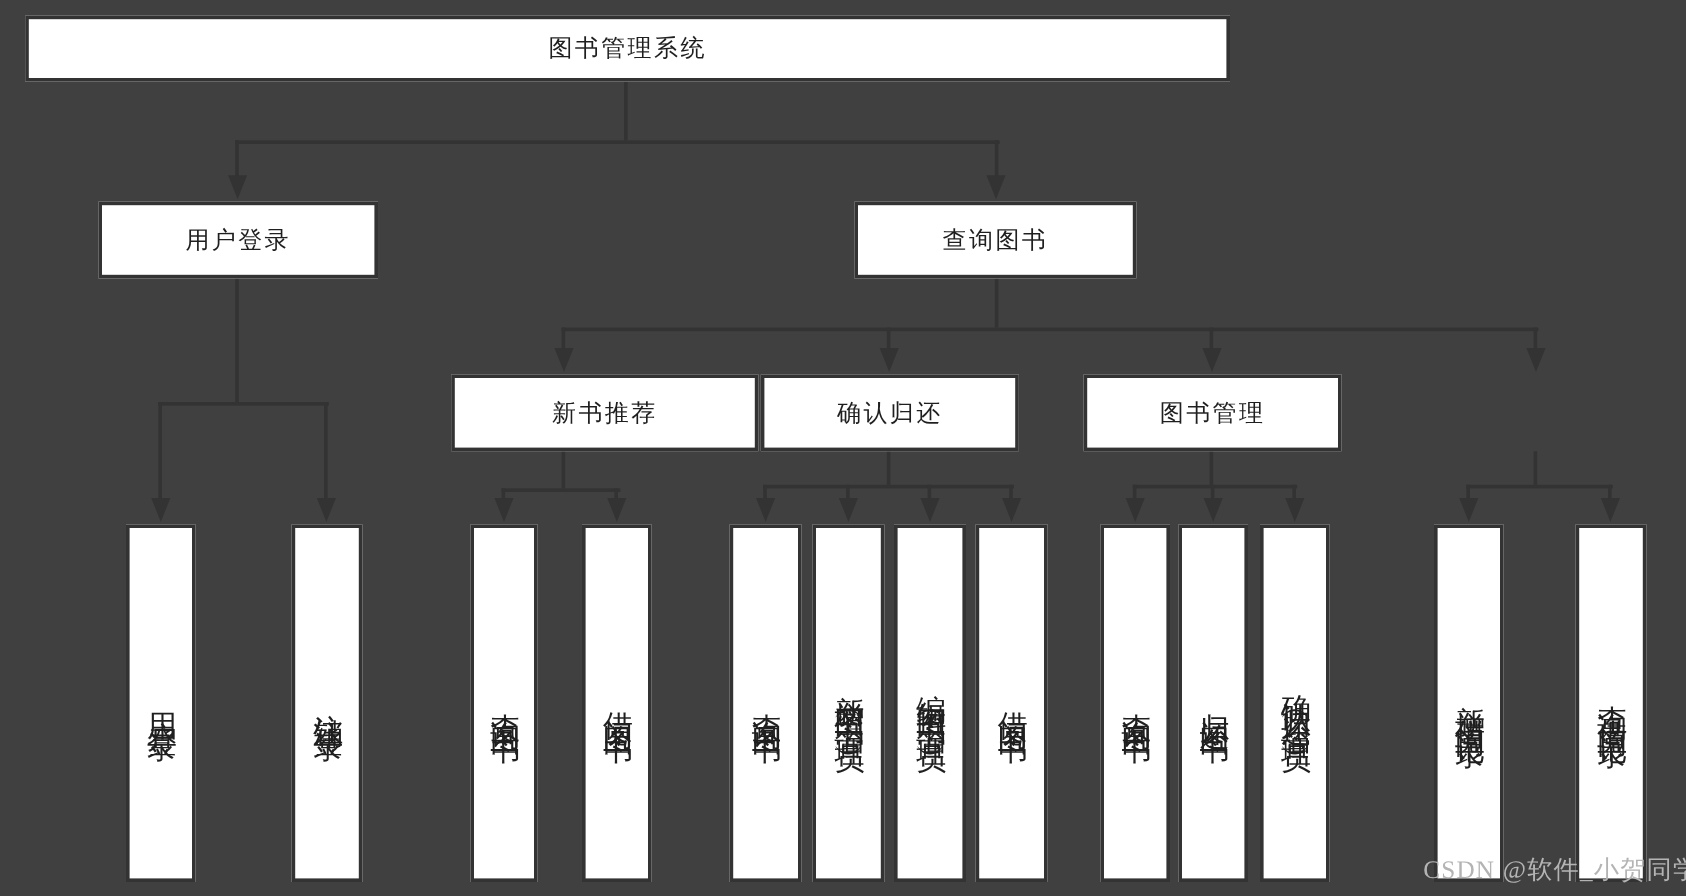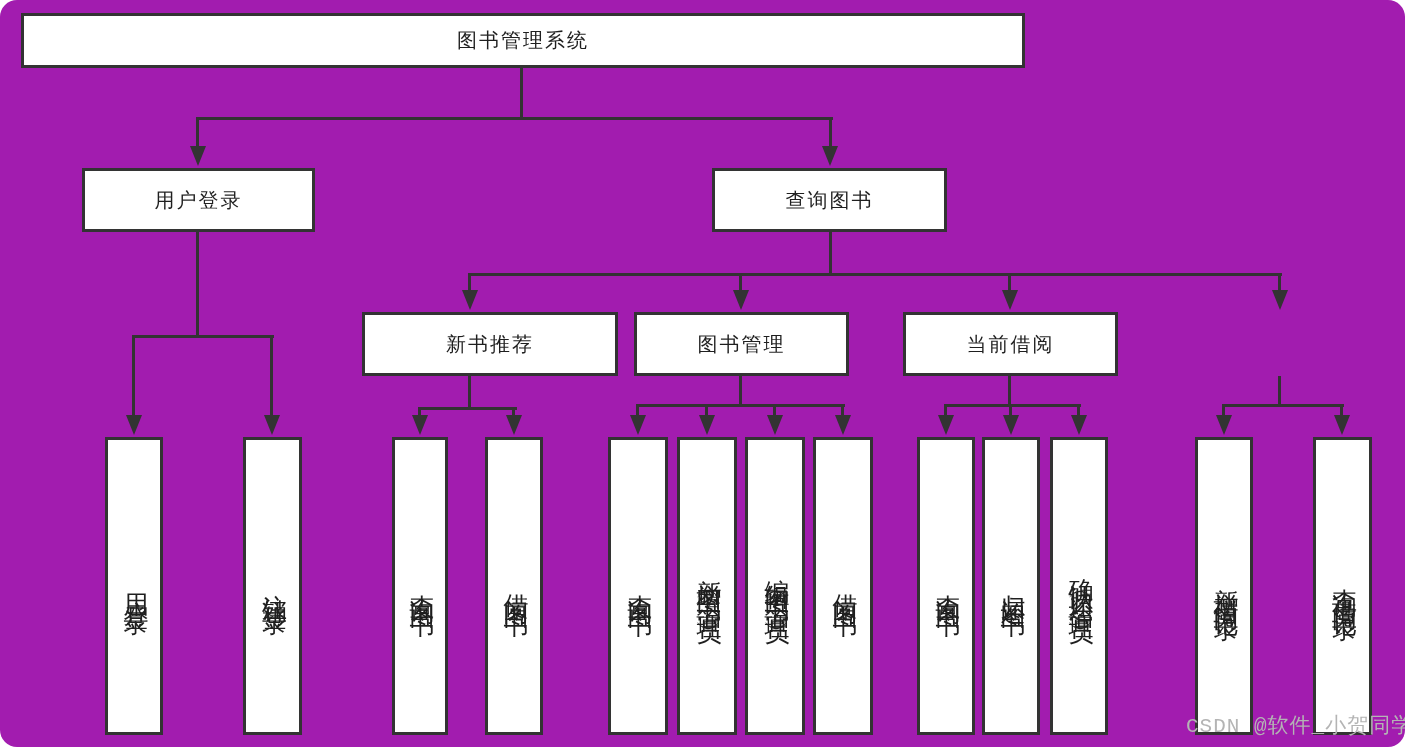--- a/index.html
+++ b/index.html
@@ -1,18 +1,18 @@
 <!DOCTYPE html>
 <html><head>
 <meta charset="utf-8">
 <style>
   html,body{margin:0;padding:0;background:#ffffff;}
   #stage{
-    position:relative;width:1405px;height:747px;background:#a21caf;overflow:hidden;
-    font-family:Liberation Mono, monospace;color:#1f1f1f;border-radius:17px;
+    position:relative;width:1405px;height:747px;background:#404040;overflow:hidden;
+    font-family:Liberation Serif, serif;color:#1f1f1f;
   }
   .box{
     position:absolute;box-sizing:border-box;background:#ffffff;
     border:3px solid #333333;display:flex;align-items:center;justify-content:center;
     z-index:2;
   }
   .box .lbl{font-size:20px;letter-spacing:2px;white-space:nowrap;}
   .vbox .lbl{
     writing-mode:vertical-rl;text-orientation:mixed;
     font-size:25px;letter-spacing:6px;line-height:1;white-space:nowrap;
@@ -63,28 +63,28 @@
   <div class="hl" style="left:468px;top:273px;width:814px;"></div>
   <div class="vl" style="left:468px;top:273px;height:21px;"></div>
   <div class="arr" style="left:462px;top:290px;"></div>
   <div class="vl" style="left:739px;top:273px;height:21px;"></div>
   <div class="arr" style="left:733px;top:290px;"></div>
   <div class="vl" style="left:1008px;top:273px;height:21px;"></div>
   <div class="arr" style="left:1002px;top:290px;"></div>
   <div class="vl" style="left:1278px;top:273px;height:21px;"></div>
   <div class="arr" style="left:1272px;top:290px;"></div>
 
-  <div class="box" style="left:362px;top:312px;width:256px;height:64px;">
+  <div class="box" style="left:376px;top:312px;width:256px;height:64px;">
     <span class="lbl">新书推荐</span>
   </div>
   <div class="box" style="left:634px;top:312px;width:215px;height:64px;">
-    <span class="lbl">图书管理</span>
+    <span class="lbl">确认归还</span>
   </div>
   <div class="box" style="left:903px;top:312px;width:215px;height:64px;">
-    <span class="lbl">当前借阅</span>
+    <span class="lbl">图书管理</span>
   </div>
 
   <div class="vl" style="left:468px;top:376px;height:31px;"></div>
   <div class="hl" style="left:418px;top:407px;width:99px;"></div>
   <div class="vl" style="left:418px;top:407px;height:12px;"></div>
   <div class="arr" style="left:412px;top:415px;"></div>
   <div class="vl" style="left:512px;top:407px;height:12px;"></div>
   <div class="arr" style="left:506px;top:415px;"></div>
 
   <div class="vl" style="left:739px;top:376px;height:28px;"></div>

